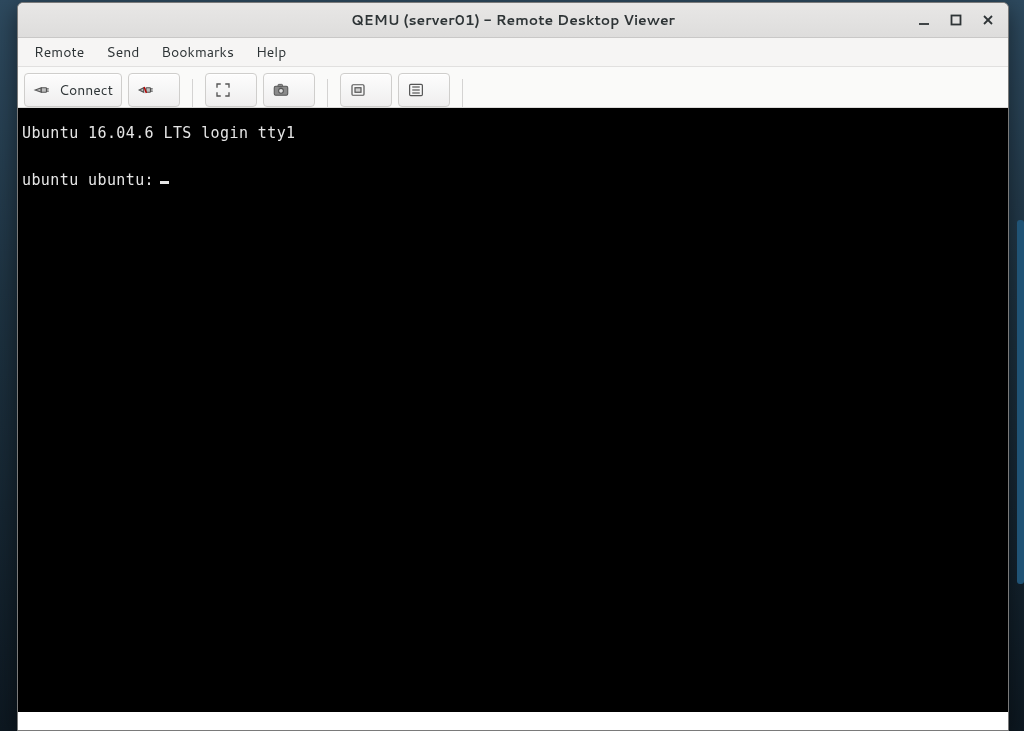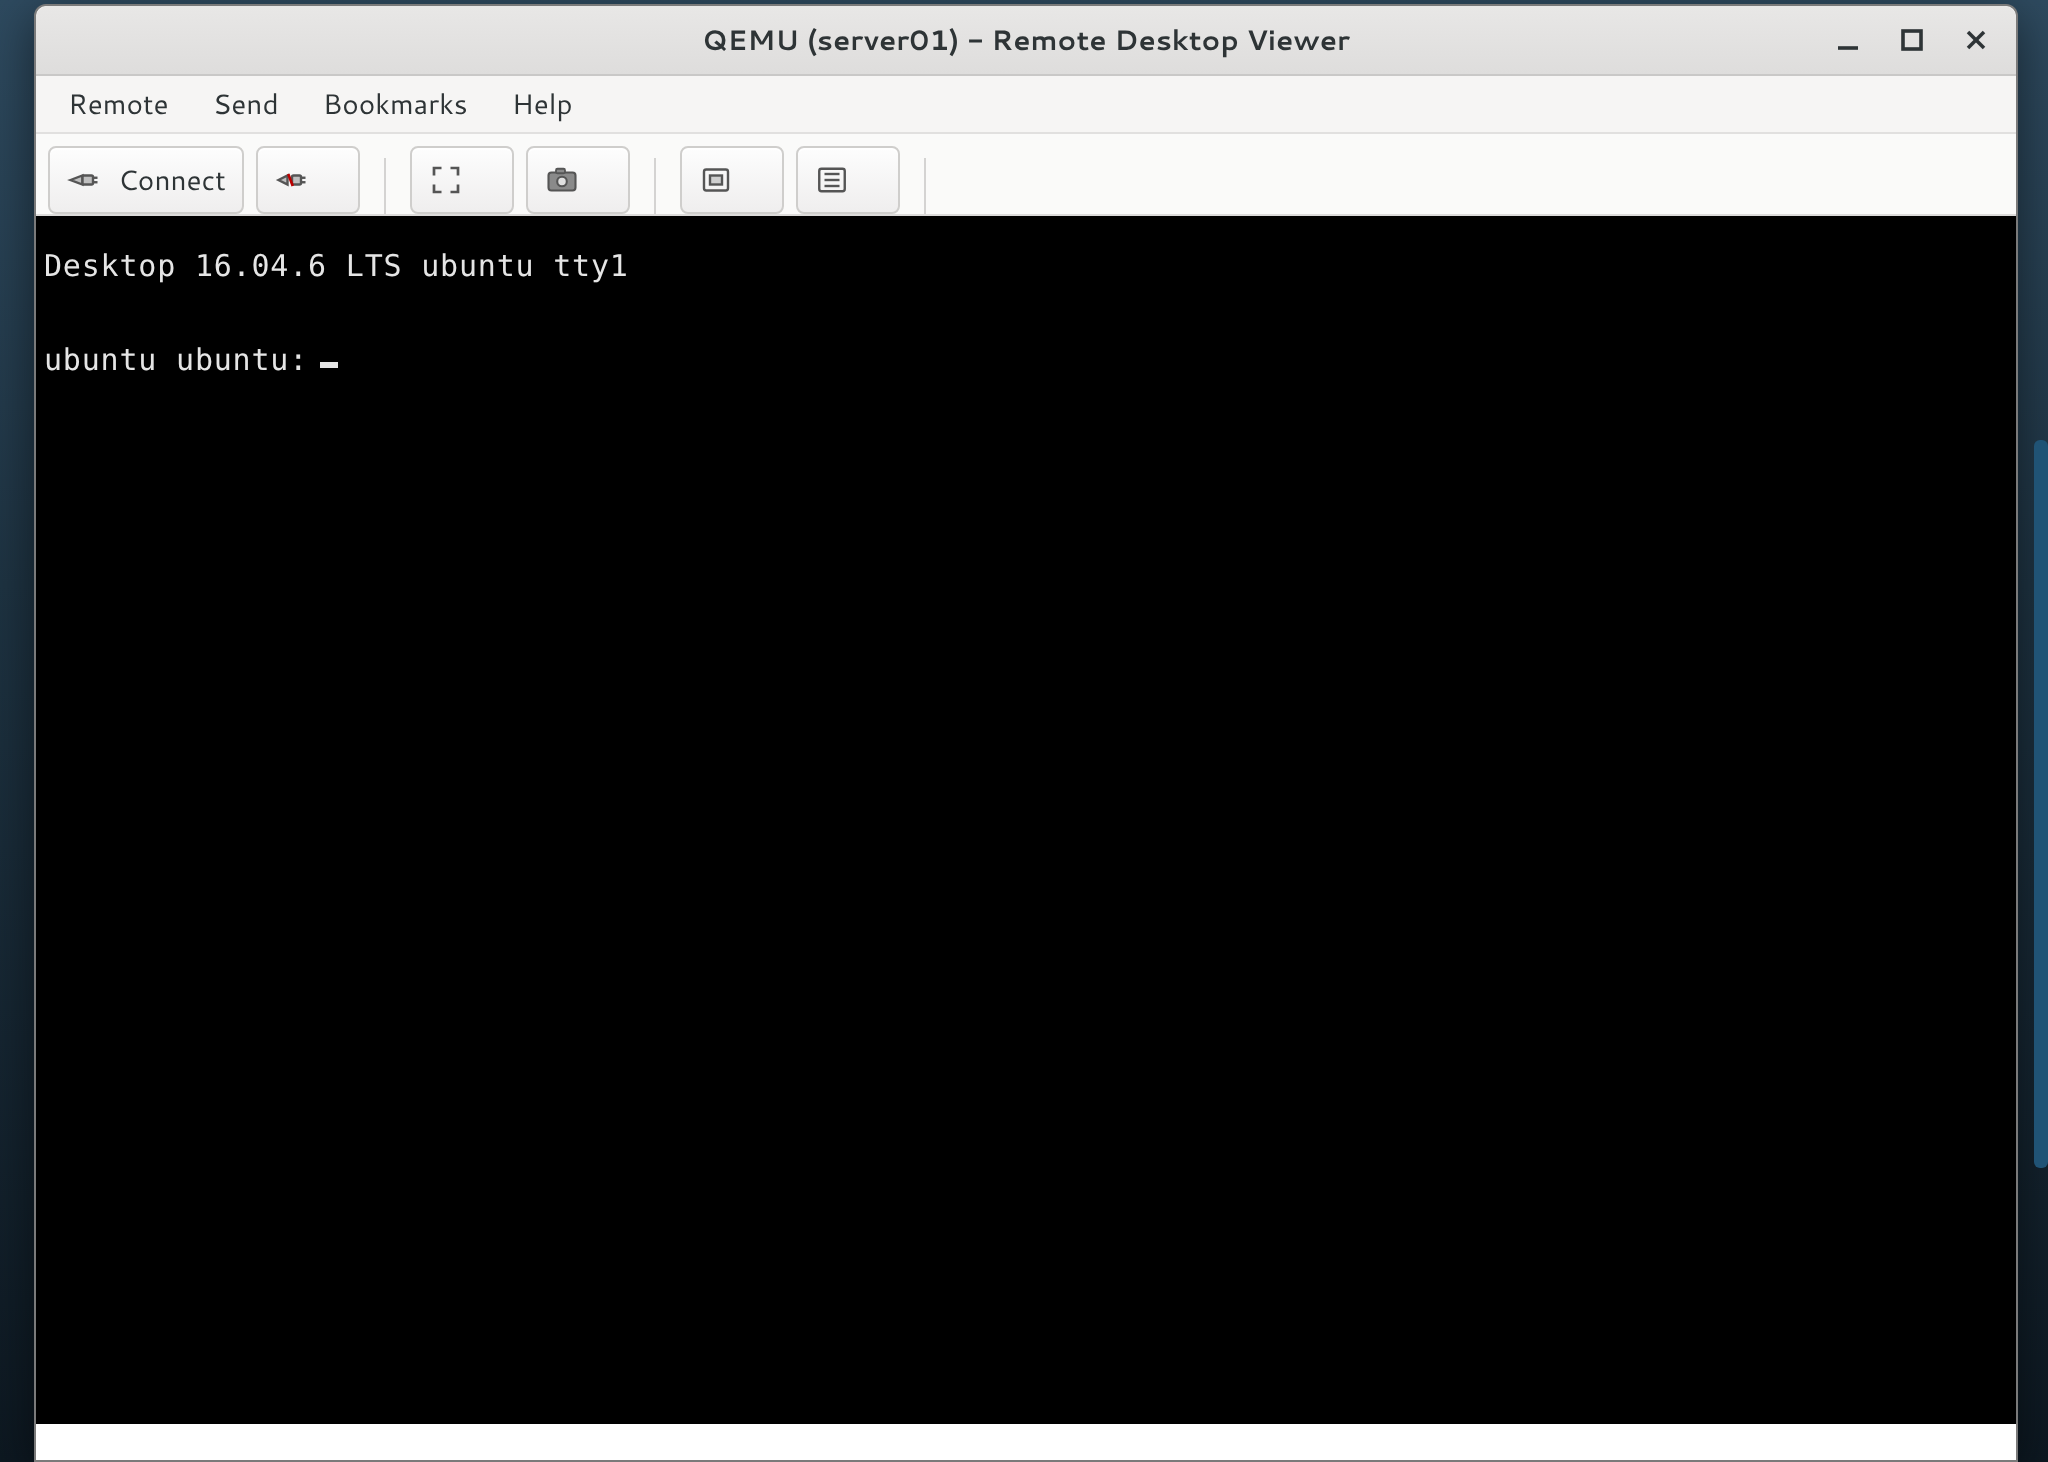--- a/index.html
+++ b/index.html
@@ -166,21 +166,21 @@
         <line x1="7" y1="16" x2="17" y2="16"></line>
       </svg>
     </div>
 
     <div class="tsep"></div>
 
 
   </div>
 
   <div class="content">
-    <div class="vnc"><span>Desktop 16.04.6 LTS ubuntu tty1</span>
+    <div class="vnc"><span>Ubuntu 16.04.6 LTS login tty1</span>
 
 <span>ubuntu ubuntu:</span><span class="cursor"></span></div>
     <div class="bottom-strip"></div>
   </div>
 
 </div>
 
 <div class="fakescroll"></div>
 
 </body></html>

